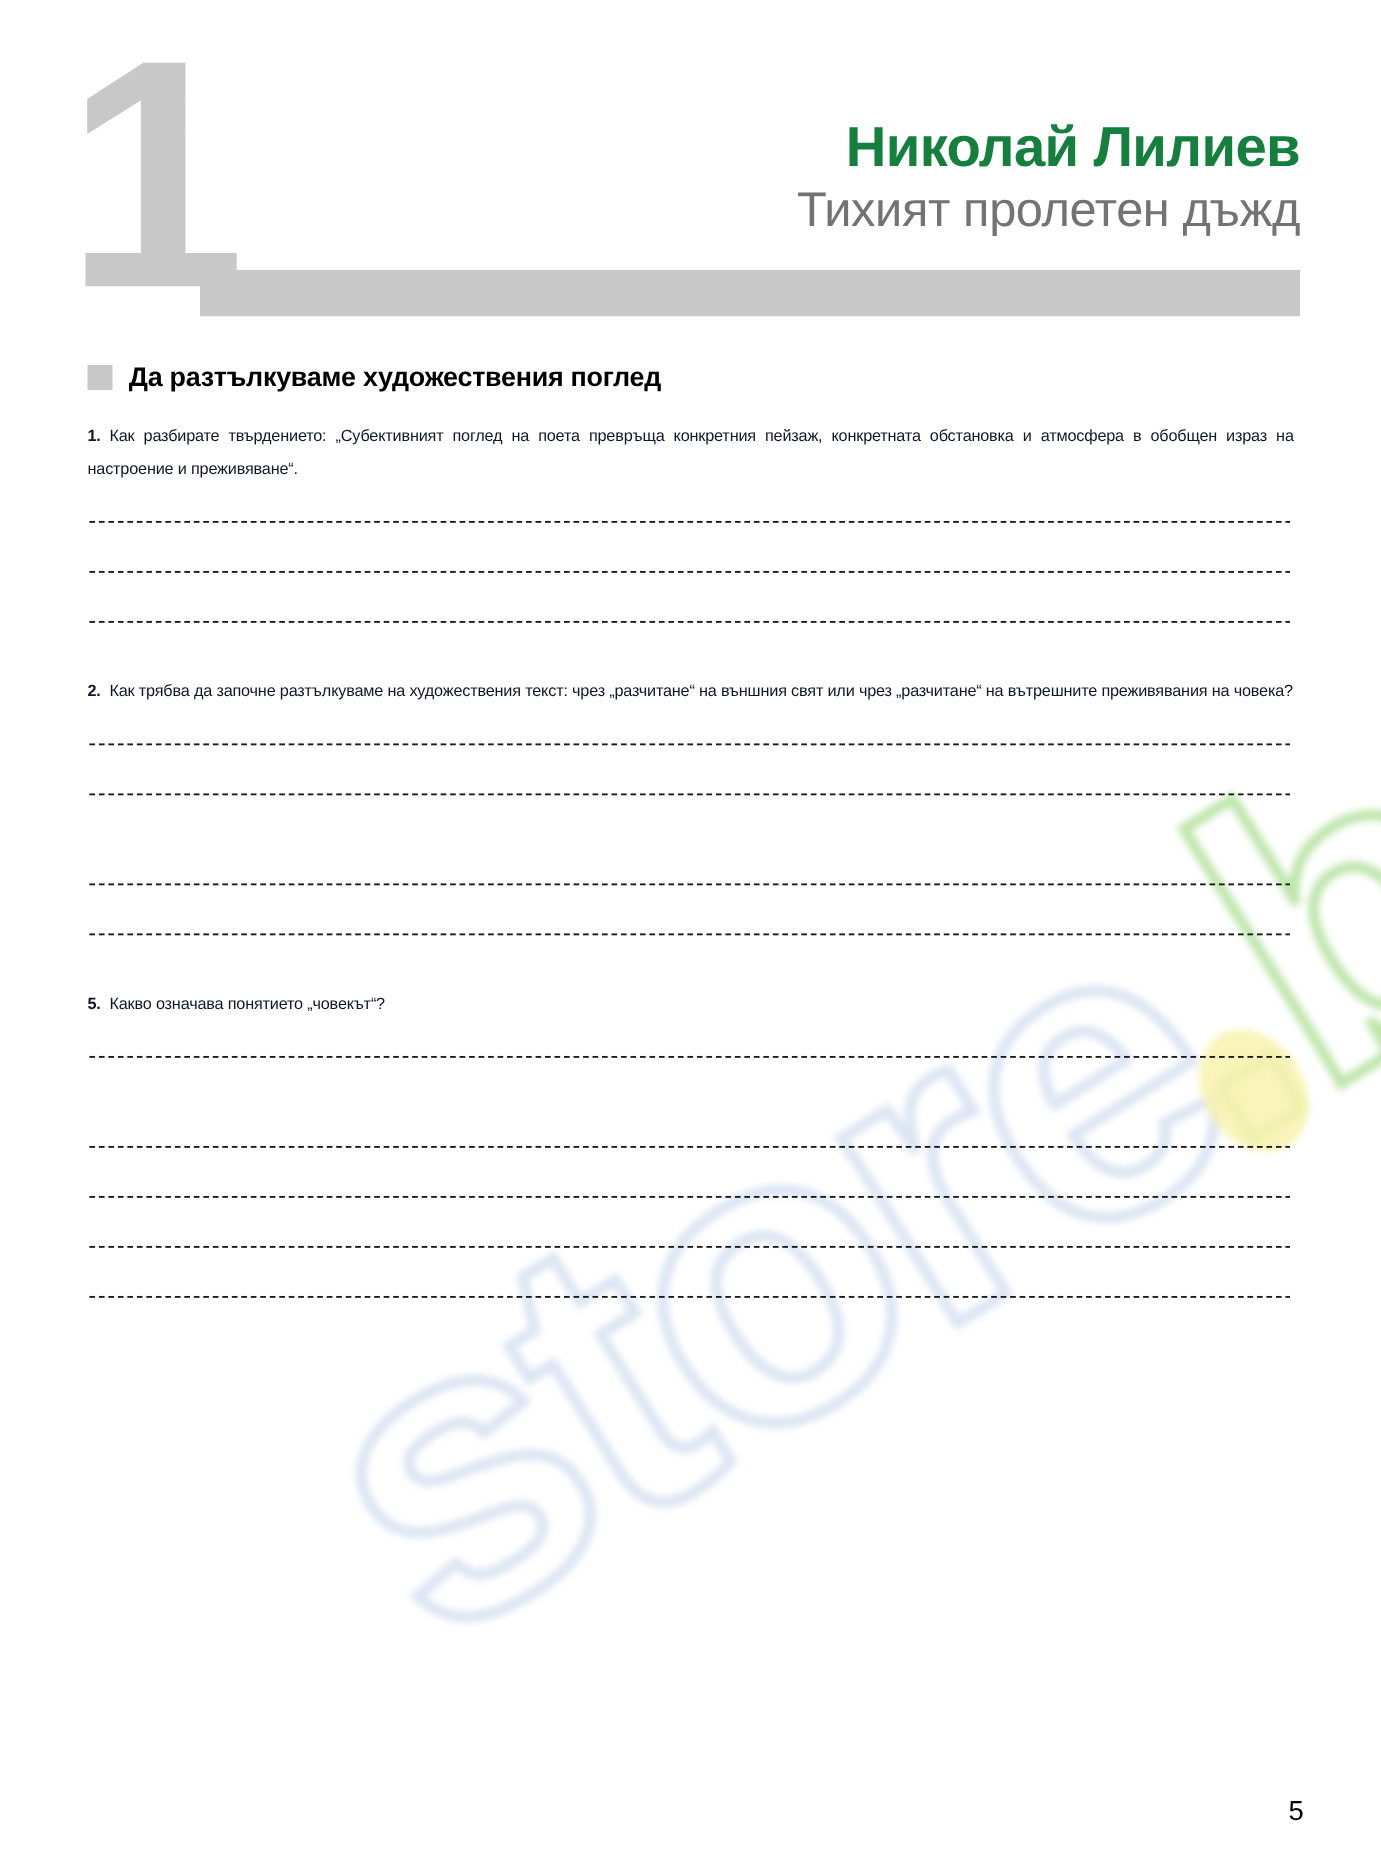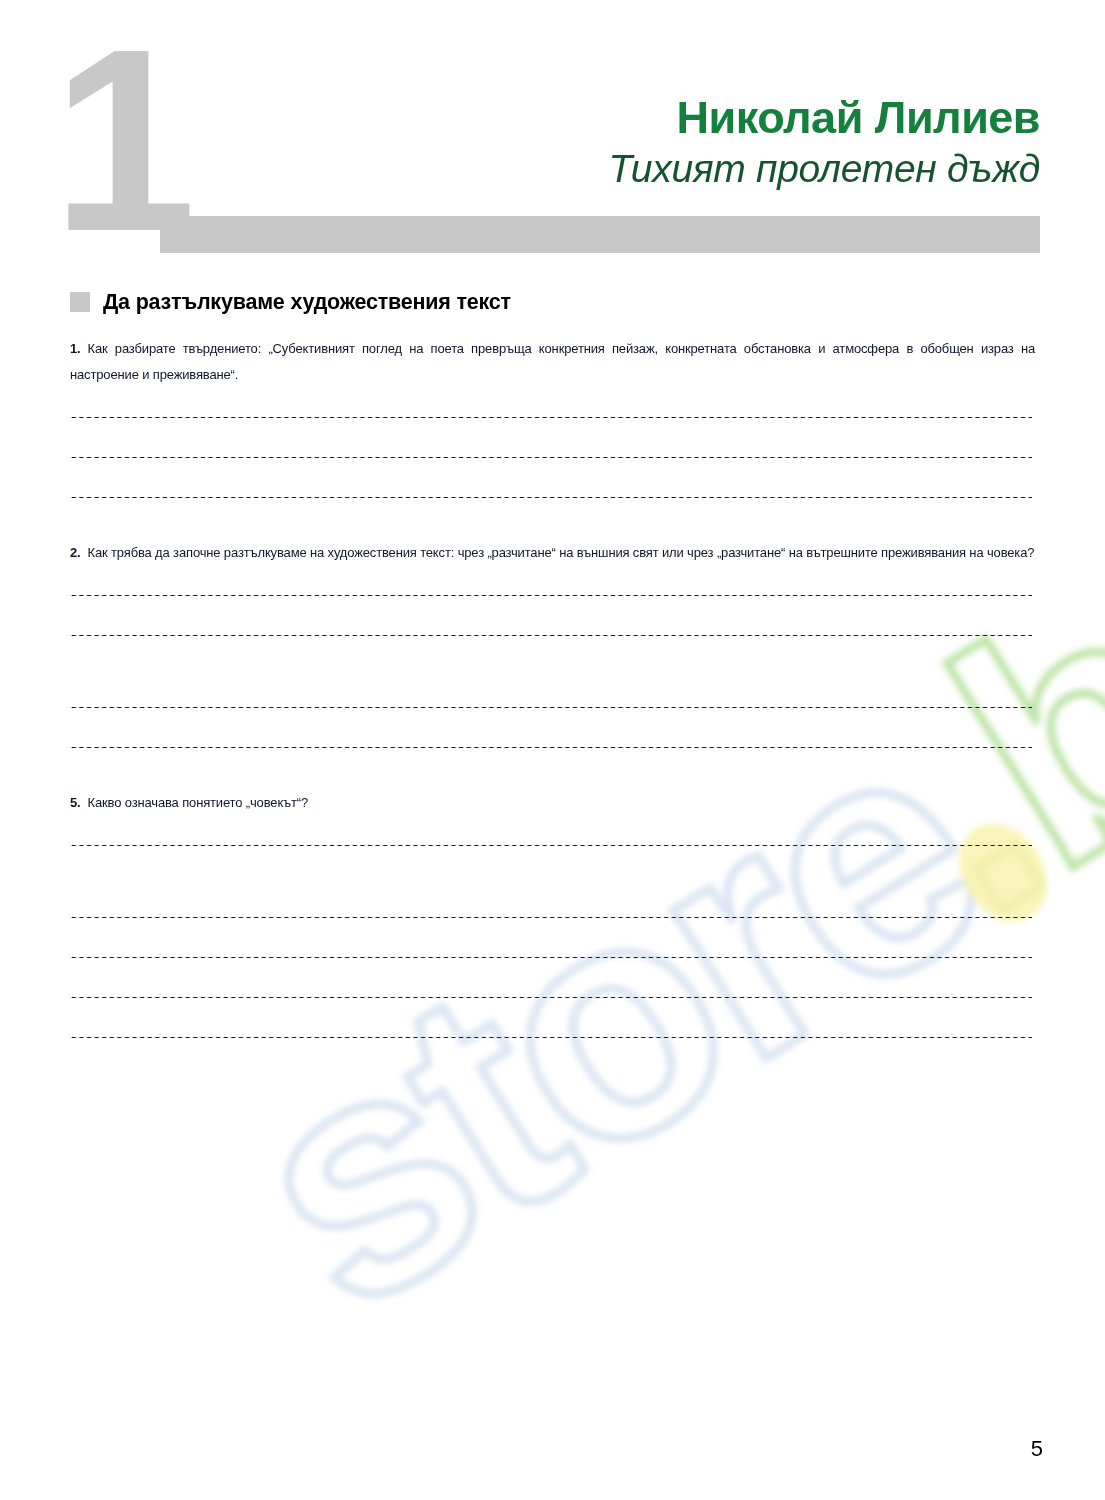--- a/index.html
+++ b/index.html
@@ -65,25 +65,24 @@
     font-size: 45px;
     font-weight: bold;
     line-height: 52px;
     letter-spacing: -0.5px;
     color: #15803d;
     white-space: nowrap;
   }
   .poem-title {
     font-family: "Liberation Sans", sans-serif;
     font-size: 39px;
-    font-style: italic;
     font-weight: normal;
     line-height: 46px;
     letter-spacing: -0.3px;
-    color: #14532d;
+    color: #737373;
     white-space: nowrap;
     margin-top: 2px;
   }
 
   
   .content {
     position: absolute;
     left: 70px;
     top: 290px;
     width: 965px;
@@ -182,21 +181,21 @@
 
   <div class="title-block">
     <div class="author-title">Николай Лилиев</div>
     <div class="poem-title">Тихият пролетен дъжд</div>
   </div>
 
   <div class="content">
 
     <div class="section-head">
       <span class="section-marker"></span>
-      <span class="section-head-text">Да разтълкуваме художествения текст</span>
+      <span class="section-head-text">Да разтълкуваме художествения поглед</span>
     </div>
 
     <div id="questions-container">
         <div class="question">
           <p class="q-text"><span class="q-num">1.</span><span>Как разбирате твърдението: „Субективният поглед на поета превръща конкретния пейзаж, конкретната обстановка и атмосфера в обобщен израз на настроение и преживяване“.</span></p>
           <div class="answer-lines">
             <div class="dotline"></div>
             <div class="dotline"></div>
             <div class="dotline"></div>
           </div>

